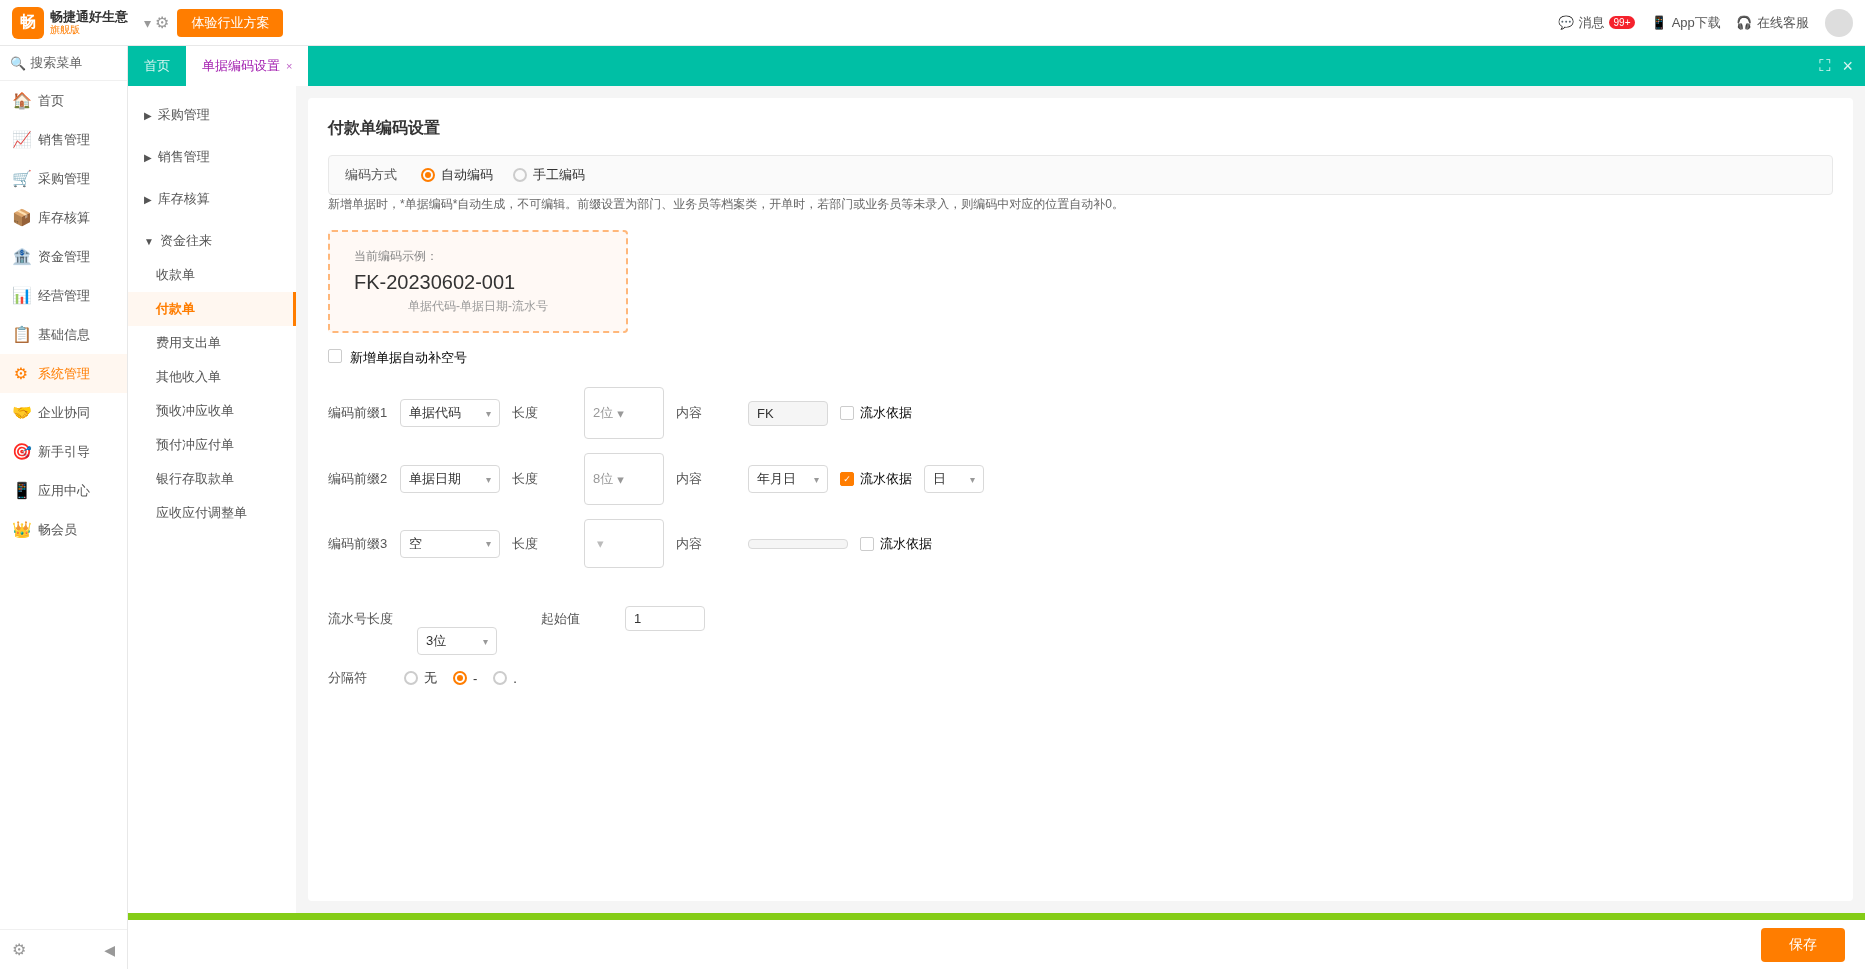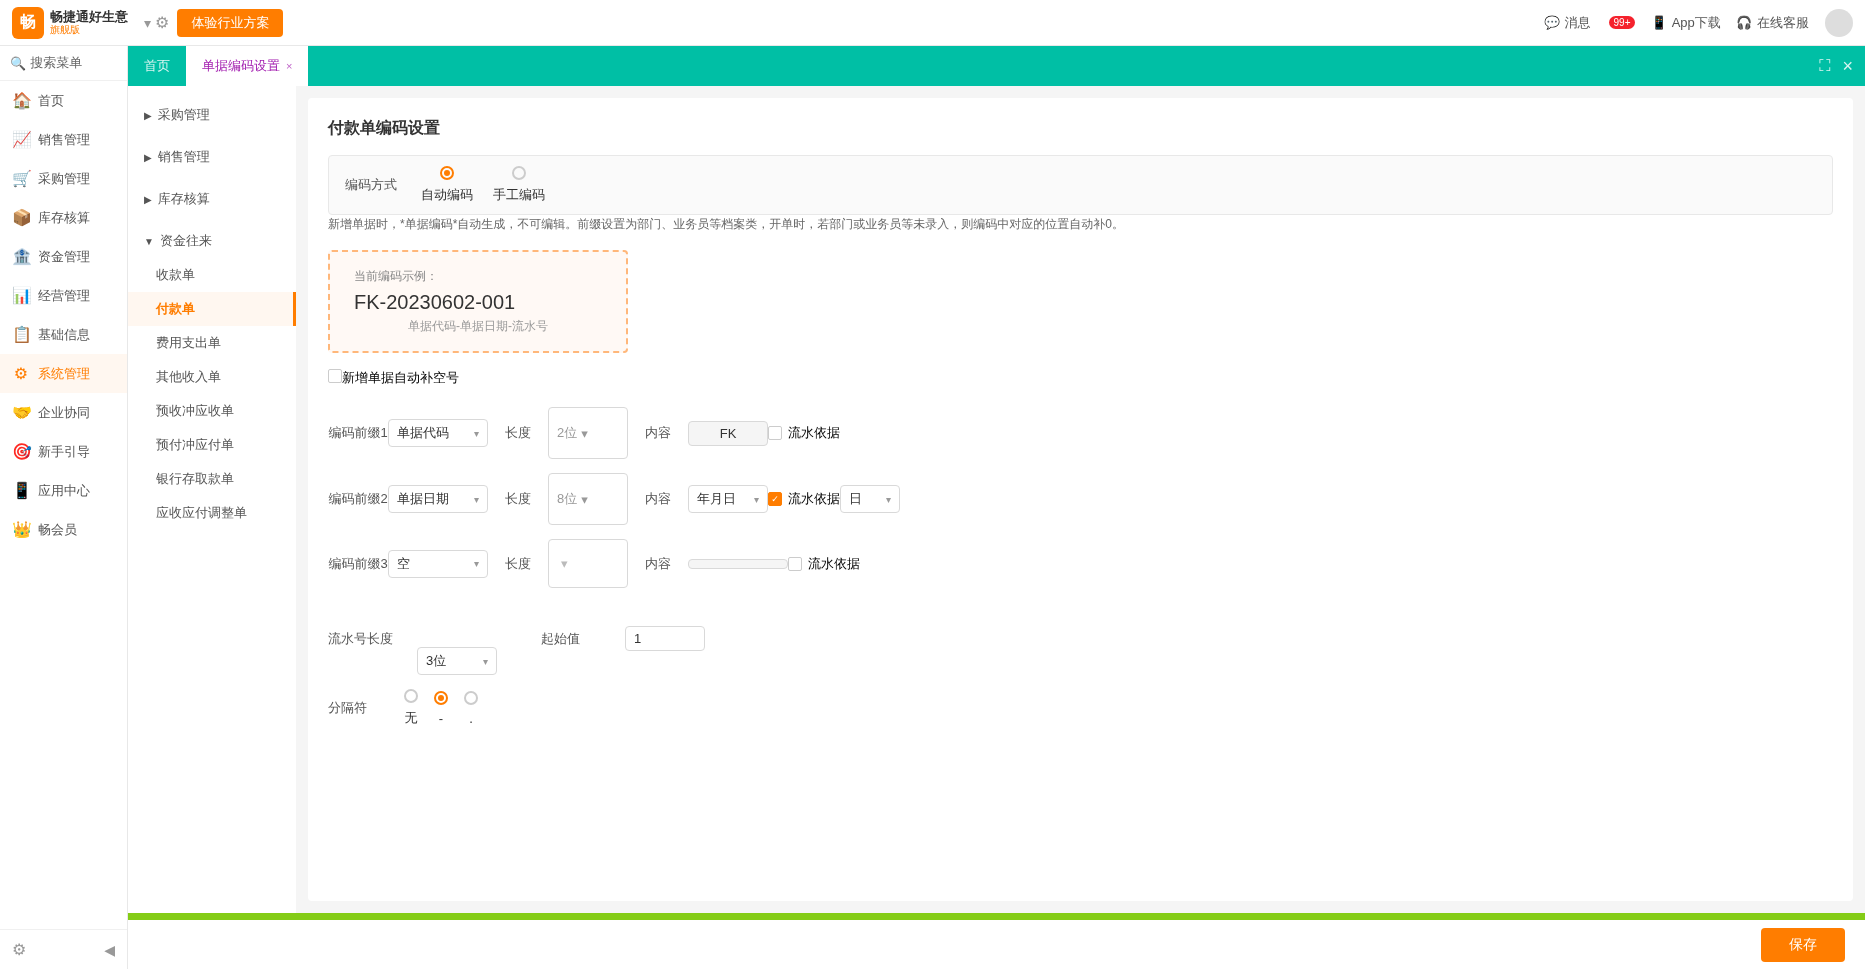--- a/index.html
+++ b/index.html
@@ -19,21 +19,21 @@
     .topbar-left { display: flex; align-items: center; gap: 8px; }
     .topbar-logo { display: flex; align-items: center; gap: 6px; }
     .logo-icon { width: 32px; height: 32px; background: #ff7d00; border-radius: 6px; display: flex; align-items: center; justify-content: center; color: white; font-size: 16px; font-weight: bold; }
     .logo-text { display: flex; flex-direction: column; line-height: 1.2; }
     .logo-text span:first-child { color: #333; font-size: 13px; font-weight: bold; }
     .logo-text span:last-child { color: #ff7d00; font-size: 10px; }
     .topbar-nav { display: flex; align-items: center; gap: 4px; margin-left: 8px; }
     .topbar-btn-trial { background: #ff7d00; color: white; border: none; border-radius: 4px; padding: 5px 14px; cursor: pointer; font-size: 13px; }
     .topbar-right { display: flex; align-items: center; gap: 16px; }
     .topbar-right-item { display: flex; align-items: center; gap: 4px; color: #555; cursor: pointer; font-size: 13px; }
-    .badge { background: #f5222d; color: white; border-radius: 10px; font-size: 10px; padding: 1px 5px; margin-left: 14px; }
+    .badge { background: #f5222d; color: white; border-radius: 10px; font-size: 10px; padding: 1px 5px; margin-left: 0; }
     .avatar { width: 28px; height: 28px; background: #ddd; border-radius: 50%; }
 
     
     .main-layout { display: flex; flex: 1; overflow: hidden; }
 
     
     .sidebar {
       width: 128px;
       background: #fff;
       border-right: 1px solid #e8e8e8;
@@ -127,21 +127,21 @@
     
     .encoding-method-row {
       display: flex; align-items: center; gap: 24px;
       padding: 10px 16px;
       background: #fafafa;
       border: 1px solid #e8e8e8;
       border-radius: 4px;
     }
     .encoding-method-label { color: #555; font-size: 13px; }
     .radio-group { display: flex; align-items: center; gap: 20px; }
-    .radio-item { display: flex; align-items: center; gap: 6px; cursor: pointer; font-size: 13px; color: #333; flex-direction: column; }
+    .radio-item { display: flex; align-items: center; gap: 6px; cursor: pointer; font-size: 13px; color: #333; }
     .radio-dot { width: 14px; height: 14px; border-radius: 50%; border: 2px solid #ccc; display: flex; align-items: center; justify-content: center; }
     .radio-dot.checked { border-color: #ff7d00; }
     .radio-dot.checked::after { content: ''; width: 6px; height: 6px; background: #ff7d00; border-radius: 50%; }
 
     
     .info-text { color: #666; font-size: 12px; margin-bottom: 16px; line-height: 1.6; }
 
     
     .code-preview {
       border: 2px dashed #ffb77a;
@@ -150,25 +150,25 @@
       padding: 16px 24px;
       display: inline-block;
       margin-bottom: 16px;
       min-width: 300px;
     }
     .code-preview-label { font-size: 12px; color: #888; margin-bottom: 6px; }
     .code-preview-value { font-size: 20px; font-weight: normal; color: #333; }
     .code-preview-desc { font-size: 12px; color: #999; margin-top: 4px; text-align: center; }
 
     
-    .auto-fill-row { display: flex; gap: 0; margin-bottom: 20px; }
+    .auto-fill-row { display: flex; gap: 8px; margin-bottom: 20px; }
     .checkbox-box { width: 14px; height: 14px; border: 1px solid #ccc; border-radius: 2px; display: flex; align-items: center; justify-content: center; cursor: pointer; }
 
     
-    .form-row { display: flex; align-items: center; margin-bottom: 14px; flex-wrap: wrap; text-align: center; }
+    .form-row { display: flex; align-items: center; gap: 12px; margin-bottom: 14px; flex-wrap: wrap; }
     .form-label { color: #555; font-size: 13px; white-space: nowrap; min-width: 60px; }
     .form-select {
       display: flex; align-items: center; gap: 4px;
       border: 1px solid #d9d9d9; border-radius: 4px;
       padding: 4px 8px;
       background: #fff; cursor: pointer; font-size: 13px; color: #333;
       min-width: 90px;
     }
     .form-select .arrow { color: #999; font-size: 10px; margin-left: auto; }
     .form-input {

